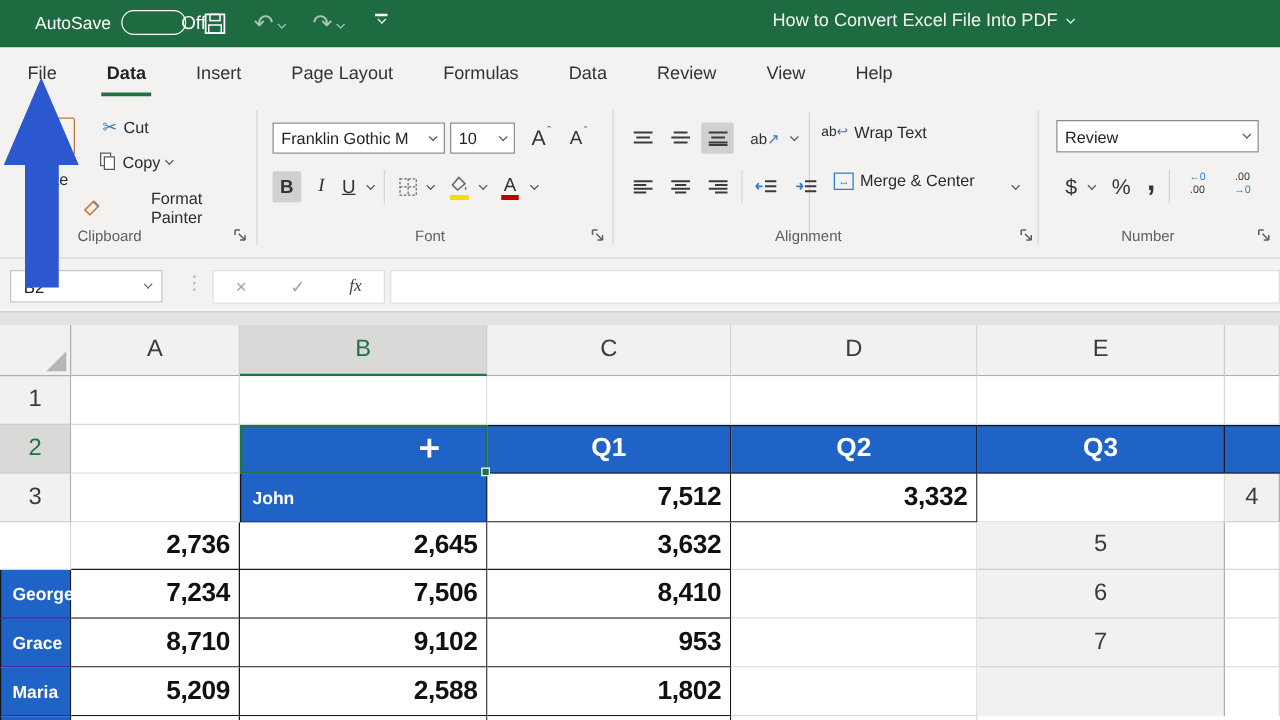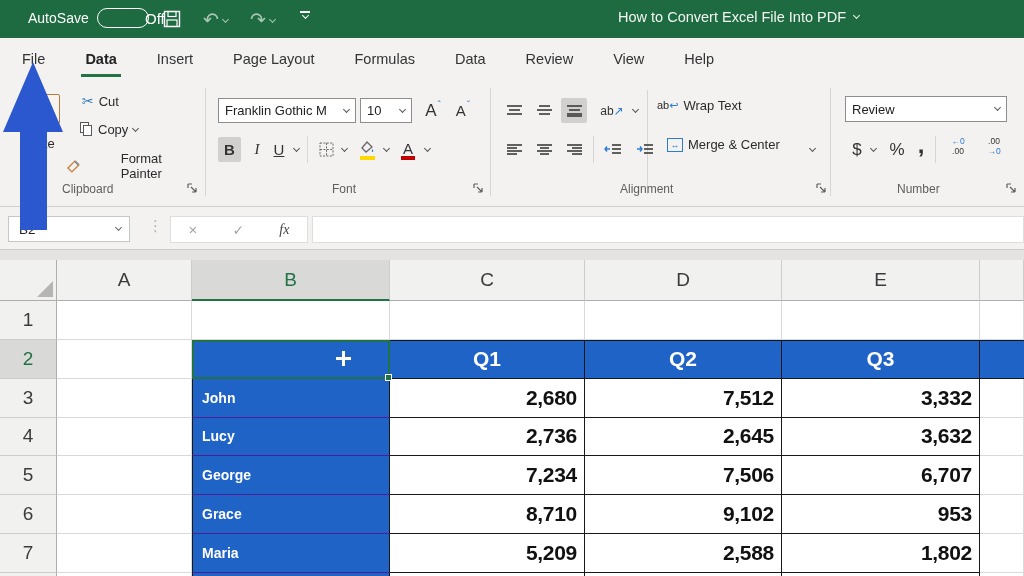--- a/index.html
+++ b/index.html
@@ -354,39 +354,37 @@
     <span class="handle"></span>
   </div>
   <div class="blue hq">Q1</div>
   <div class="blue hq">Q2</div>
   <div class="blue hq">Q3</div>
   <div class="blue" style="border-bottom:1px solid #16181a; border-top:1px solid #16181a;"></div>
 
   <div class="rh">3</div>
   <div class="c"></div>
   <div class="blue nm">John</div>
-  <div class="num">2,680</div>
   <div class="num">7,512</div>
   <div class="num">3,332</div>
   <div class="c"></div>
 
   <div class="rh">4</div>
   <div class="c"></div>
-  <div class="blue nm">Lucy</div>
   <div class="num">2,736</div>
   <div class="num">2,645</div>
   <div class="num">3,632</div>
   <div class="c"></div>
 
   <div class="rh">5</div>
   <div class="c"></div>
   <div class="blue nm">George</div>
   <div class="num">7,234</div>
   <div class="num">7,506</div>
-  <div class="num">6,707</div>
+  <div class="num">8,410</div>
   <div class="c"></div>
 
   <div class="rh">6</div>
   <div class="c"></div>
   <div class="blue nm">Grace</div>
   <div class="num">8,710</div>
   <div class="num">9,102</div>
   <div class="num">953</div>
   <div class="c"></div>
 

